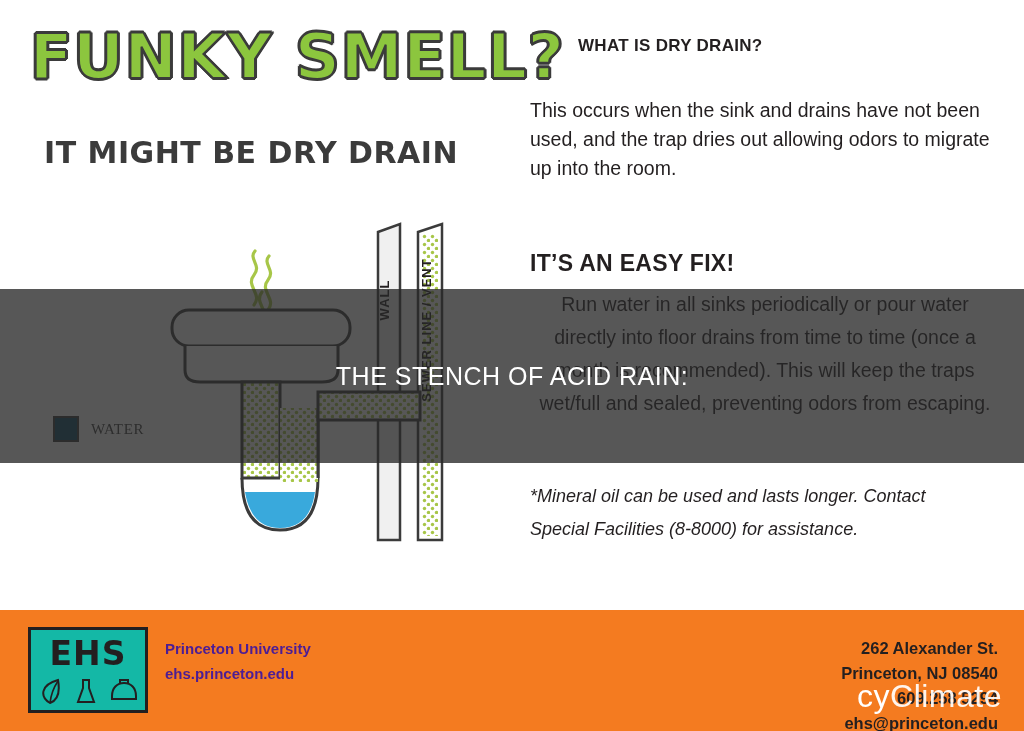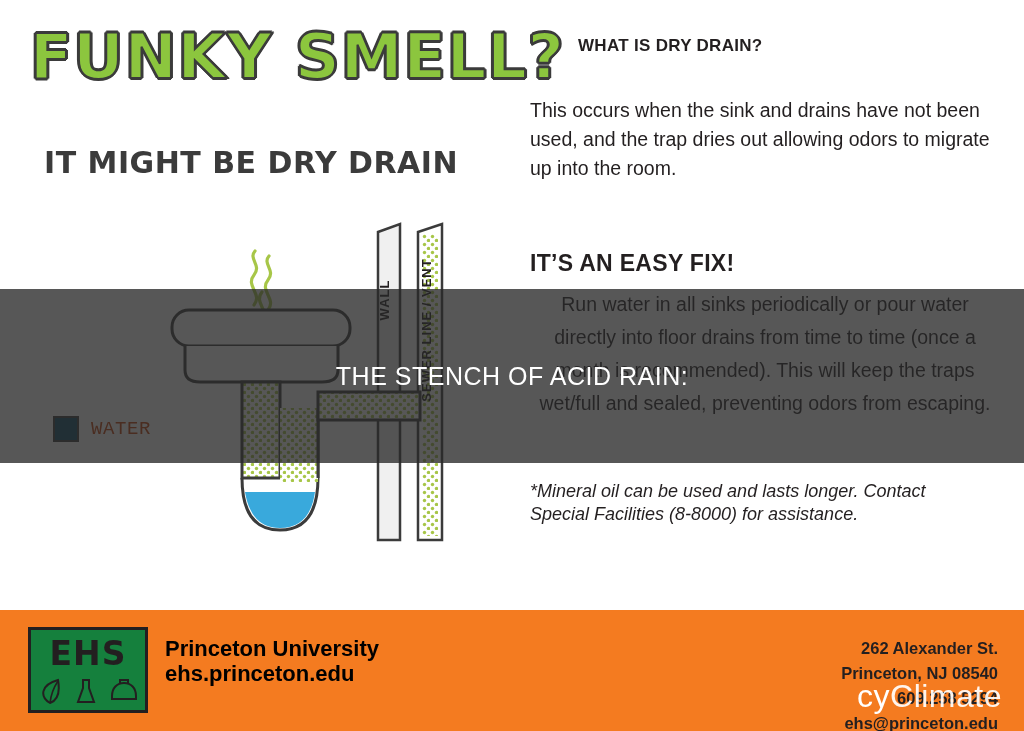--- a/index.html
+++ b/index.html
@@ -52,21 +52,20 @@
   .subhead {
     position: absolute;
     left: 44px;
     top: 135px;
     font-family: "DejaVu Sans", sans-serif;
     font-weight: bold;
     font-size: 30px;
     letter-spacing: 0.5px;
     color: #3b3b3b;
     white-space: nowrap;
-    margin-top: 10px;
   }
 
   
   .legend {
     position: absolute;
     left: 53px;
     top: 416px;
   }
   .legend-row {
     display: flex;
@@ -88,24 +87,24 @@
   }
   .swatch.gas::after {
     content: "";
     position: absolute;
     left: -2px; top: -2px; right: -2px; bottom: -2px;
     background-image: radial-gradient(#a7c648 1.6px, transparent 1.7px);
     background-size: 7px 7px;
     background-position: 2px 2px;
   }
   .legend-label {
-    font-family: Liberation Mono, monospace;
-    font-size: 19px;
+    font-family: Liberation Serif, serif;
+    font-size: 15px;
     letter-spacing: 0.6px;
-    color: #c2410c;
+    color: #404040;
   }
 
   
   .diagram {
     position: absolute;
     left: 150px;
     top: 210px;
     width: 360px;
     height: 370px;
   }
@@ -153,40 +152,40 @@
     font-size: 19.5px;
     line-height: 33px;
     text-align: center;
   }
   .r-p3 {
     position: absolute;
     left: 2px;
     top: 480px;
     width: 420px;
     font-size: 18px;
-    line-height: 23px;
+    line-height: 33px;
     font-style: italic;
   }
 
   
   .footer {
     position: absolute;
     left: 0;
     top: 610px;
     width: 1024px;
     height: 121px;
     background: #f47b20;
   }
   .ehs-logo {
     position: absolute;
     left: 28px;
     top: 17px;
     width: 120px;
     height: 86px;
-    background: #15803d;
+    background: #14b8a6;
     border: 3px solid #231f20;
     box-sizing: border-box;
   }
   .ehs-word {
     position: absolute;
     left: 0; top: 4px;
     width: 114px;
     text-align: center;
     font-family: "DejaVu Sans", sans-serif;
     font-weight: bold;
@@ -199,22 +198,22 @@
     left: 0; top: 47px;
     width: 114px;
     display: flex;
     justify-content: space-around;
     align-items: flex-end;
   }
   .footer-block {
     position: absolute;
     left: 165px;
     top: 26px;
-    color: #000000;
-    font-size: 22px;
+    color: #4c1d95;
+    font-size: 15px;
     font-weight: bold;
     line-height: 25px;
   }
   .footer-block .light { font-weight: bold; }
   .footer-right {
     position: absolute;
     right: 26px;
     top: 26px;
     text-align: right;
     color: #231f20;

